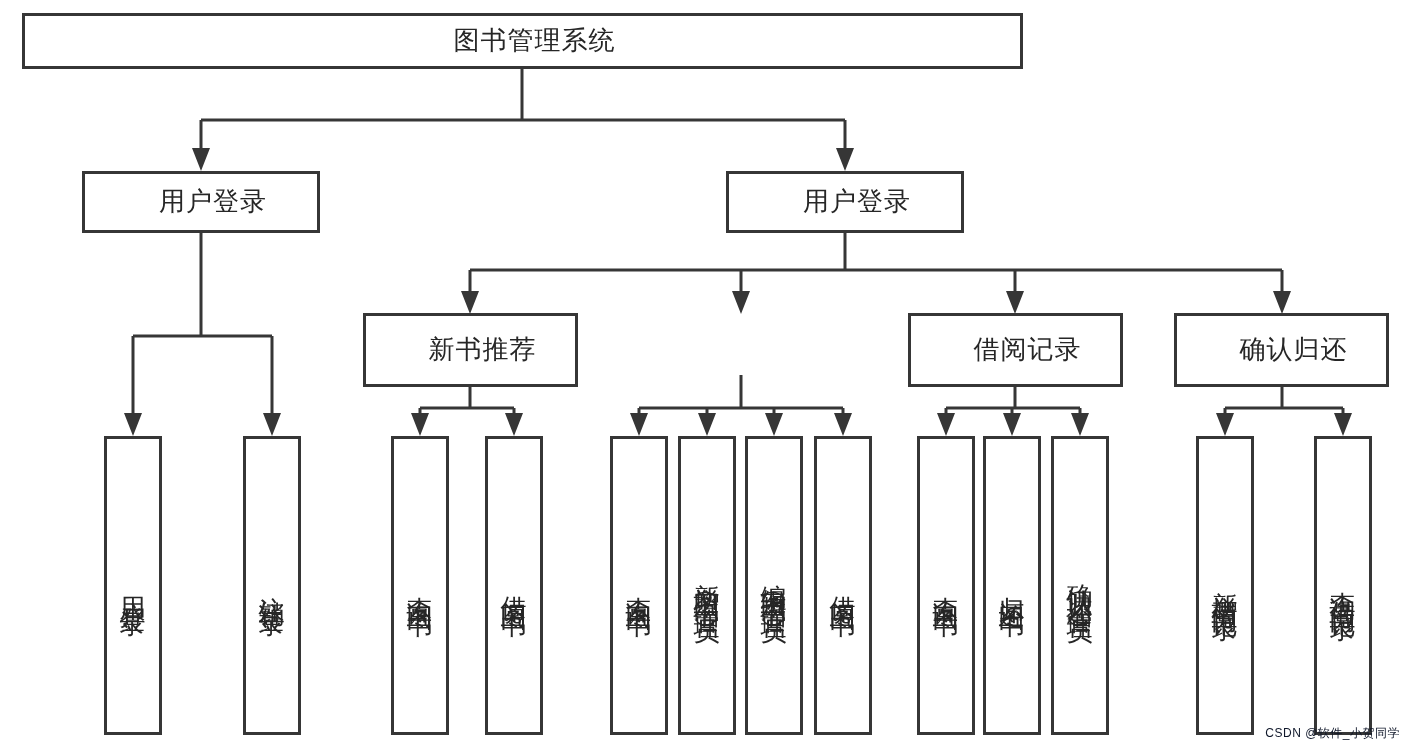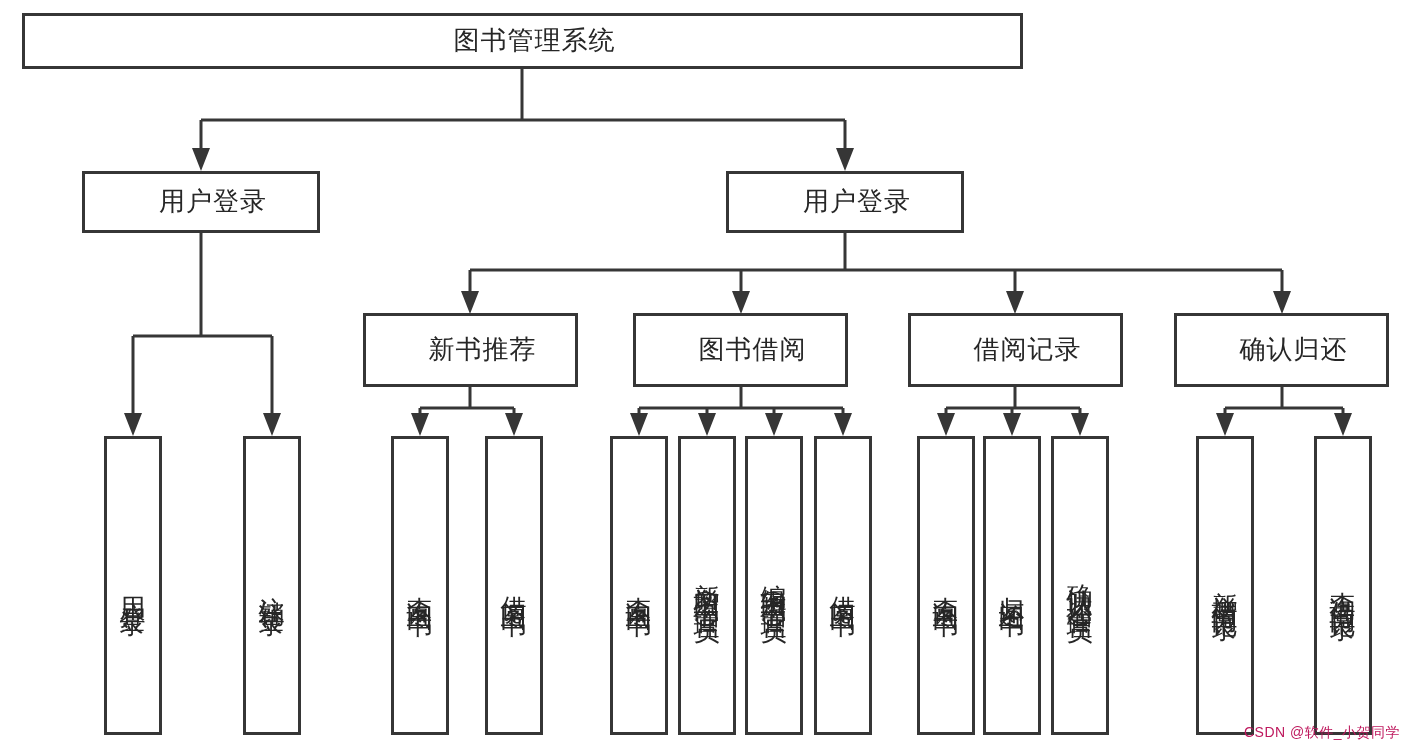--- a/index.html
+++ b/index.html
@@ -38,23 +38,23 @@
     writing-mode: vertical-rl;
     text-orientation: mixed;
     letter-spacing: 5px;
     line-height: 1;
   }
   .watermark {
     position: absolute;
     right: 5px;
     bottom: 5px;
     z-index: 3;
-    font-size: 14px;
+    font-size: 12px;
     letter-spacing: 0.5px;
-    color: #be185d;
+    color: #0f172a;
     white-space: nowrap;
   }
 </style>
 </head>
 <body>
 
 <div class="canvas">
 
   <svg class="connectors" width="1405" height="747" viewBox="0 0 1405 747">
     <path d="M522 69 V120
@@ -94,21 +94,20 @@
              M1216 413 L1234 413 L1225 436 Z
              M1334 413 L1352 413 L1343 436 Z" fill="#363636" stroke="none"></path>
   </svg>
 
   <div class="box hbox root">图书管理系统</div>
 
   <div class="box hbox l2" style="left:82px">用户登录</div>
   <div class="box hbox l2" style="left:726px">用户登录</div>
 
   <div class="box hbox l3" style="left:363px">新书推荐</div>
-  <div class="box hbox l3" style="left:633px">图书借阅</div>
   <div class="box hbox l3" style="left:908px">借阅记录</div>
   <div class="box hbox l3" style="left:1174px">确认归还</div>
 
   <div class="box l4" style="left:104px">
     <span class="vtext">用户登录</span>
   </div>
   <div class="box l4" style="left:243px">
     <span class="vtext">注销登录</span>
   </div>
 

